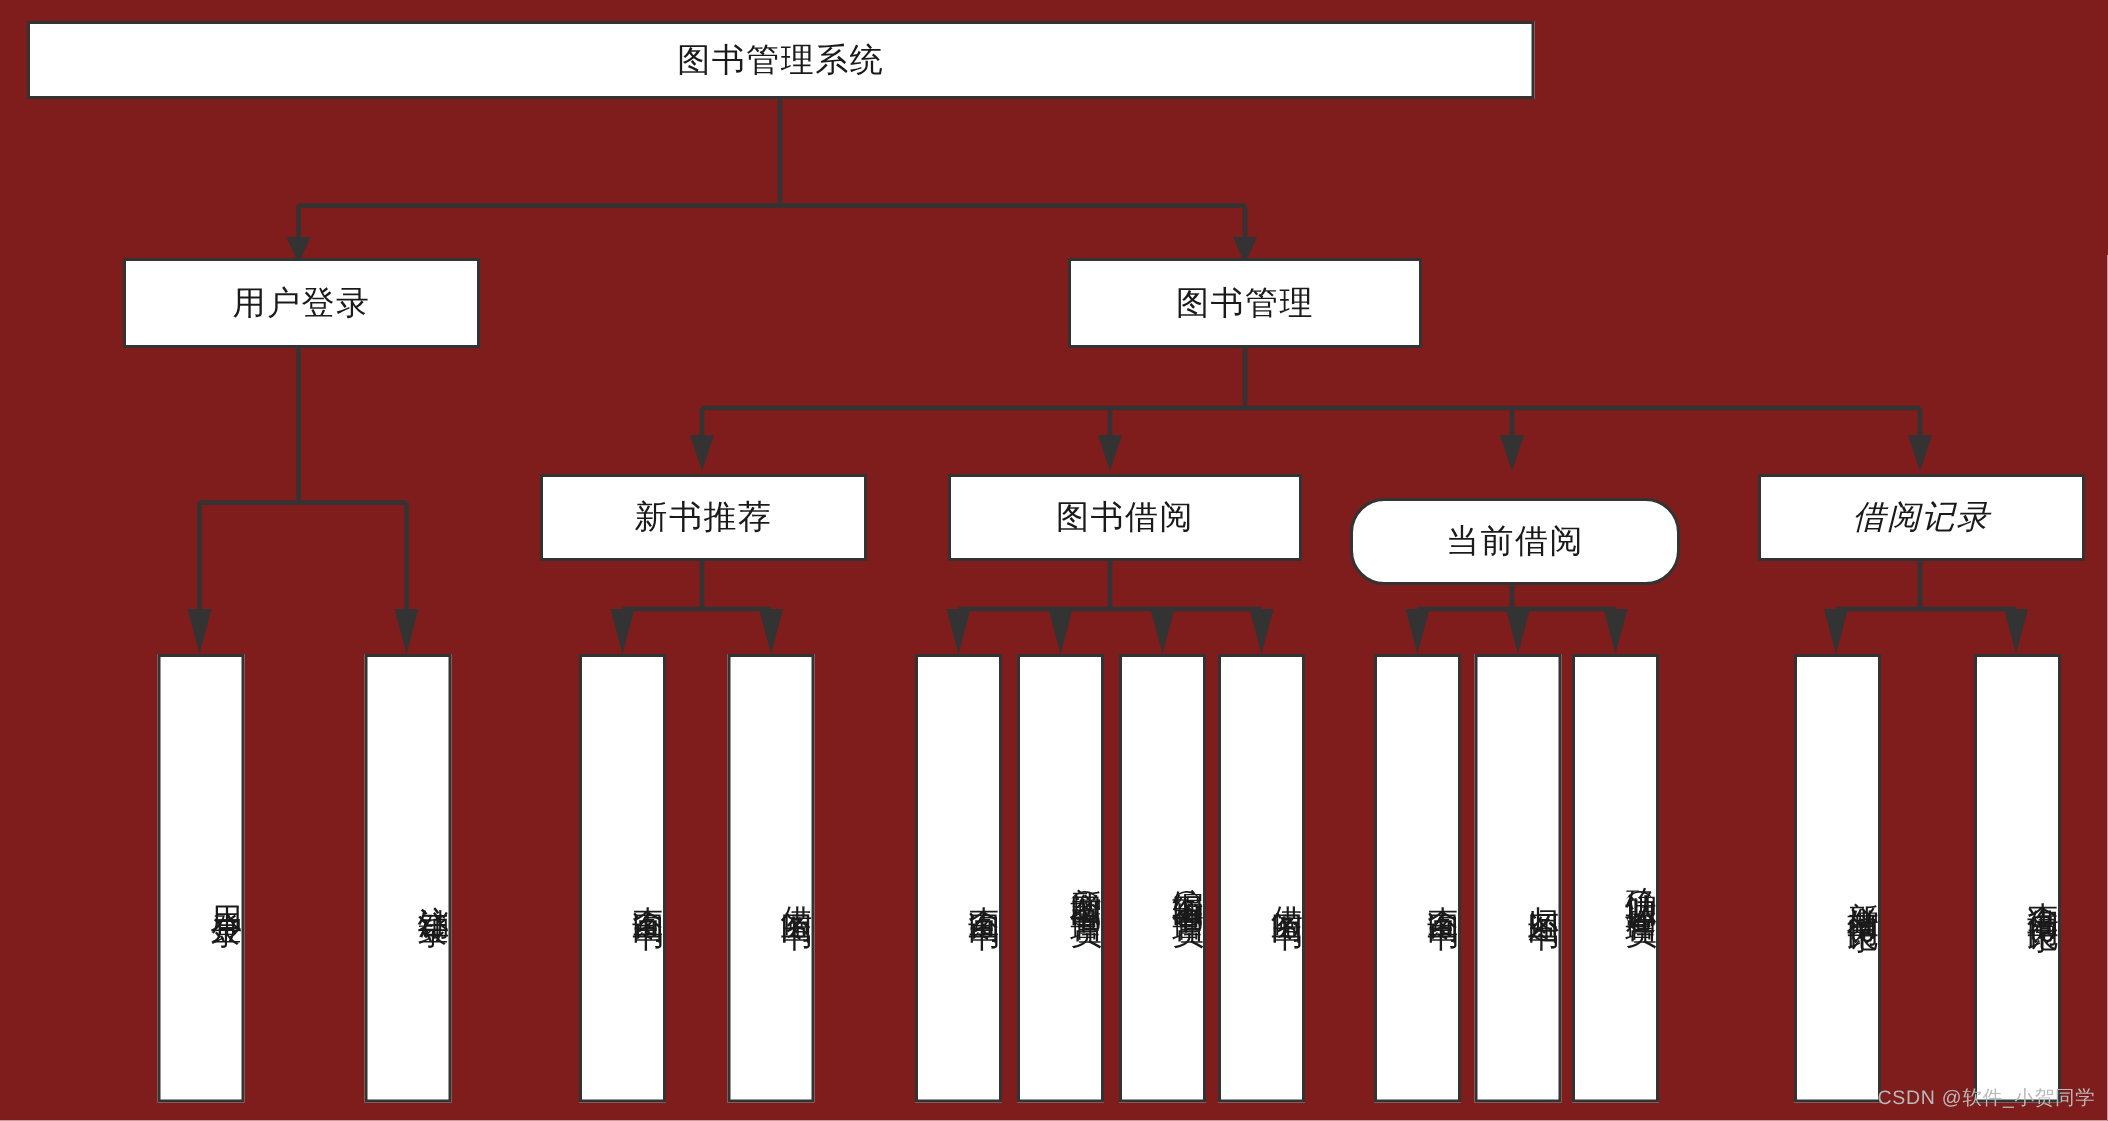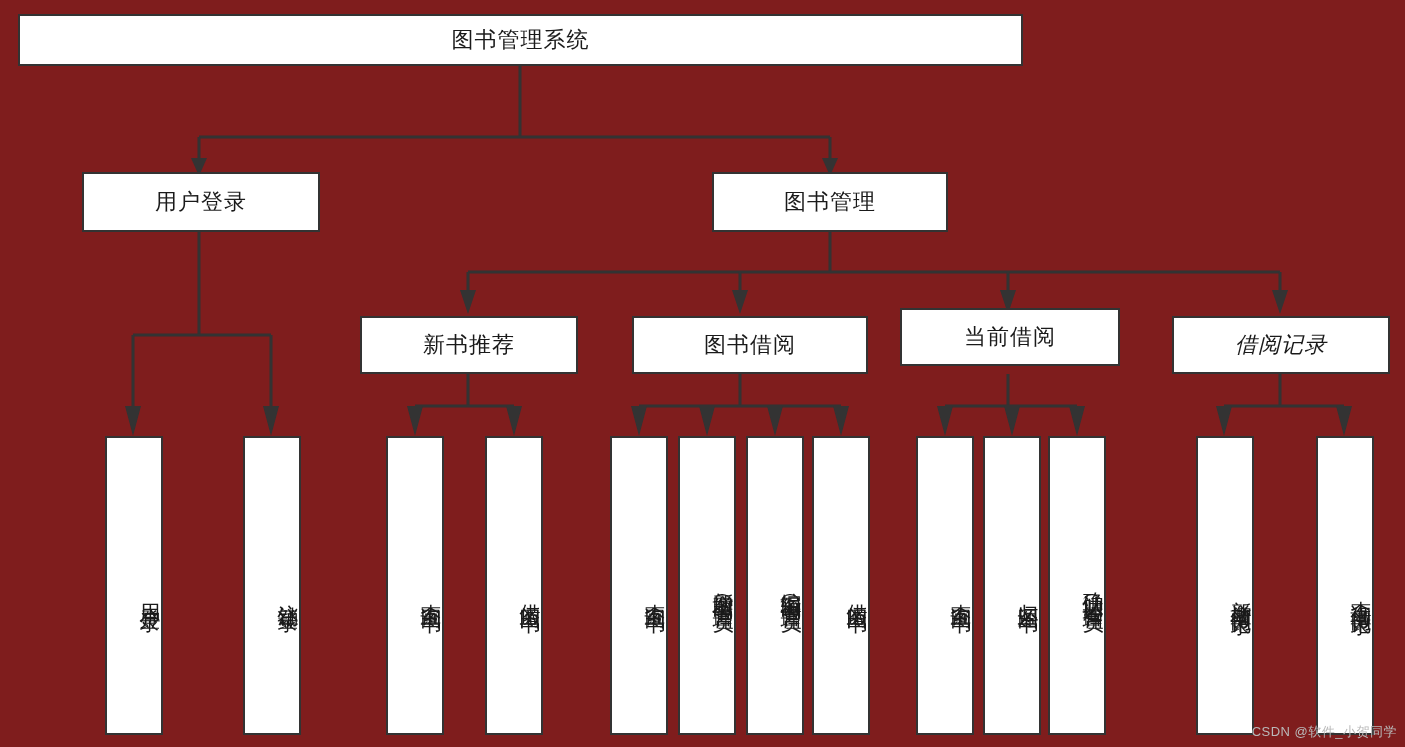--- a/index.html
+++ b/index.html
@@ -157,21 +157,21 @@
   <div class="node horiz" style="left:712px; top:172px; width:236px; height:60px;">
     <span class="lbl">图书管理</span>
   </div>
 
   <div class="node horiz" style="left:360px; top:316px; width:218px; height:58px;">
     <span class="lbl">新书推荐</span>
   </div>
   <div class="node horiz" style="left:632px; top:316px; width:236px; height:58px;">
     <span class="lbl">图书借阅</span>
   </div>
-  <div class="node horiz" style="left:900px; top:308px; width:220px; height:58px;">
+  <div class="node horiz" style="left:900px; top:332px; width:220px; height:58px;border-radius:23px;">
     <span class="lbl">当前借阅</span>
   </div>
   <div class="node horiz" style="left:1172px; top:316px; width:218px; height:58px;font-style:italic;">
     <span class="lbl">借阅记录</span>
   </div>
 
   <div class="node vert" style="left:105px; top:436px; width:58px; height:299px;">
     <span class="lbl">用户登录</span>
   </div>
   <div class="node vert" style="left:243px; top:436px; width:58px; height:299px;">

